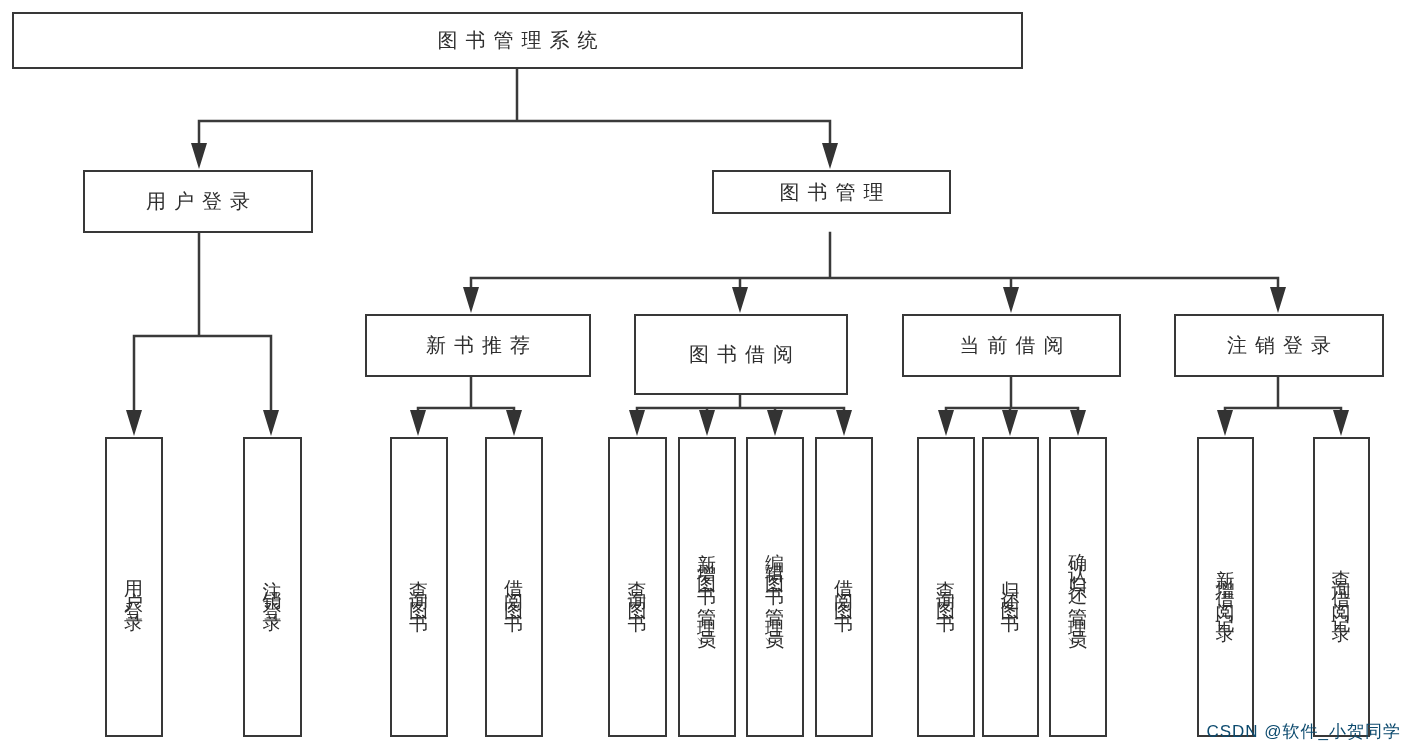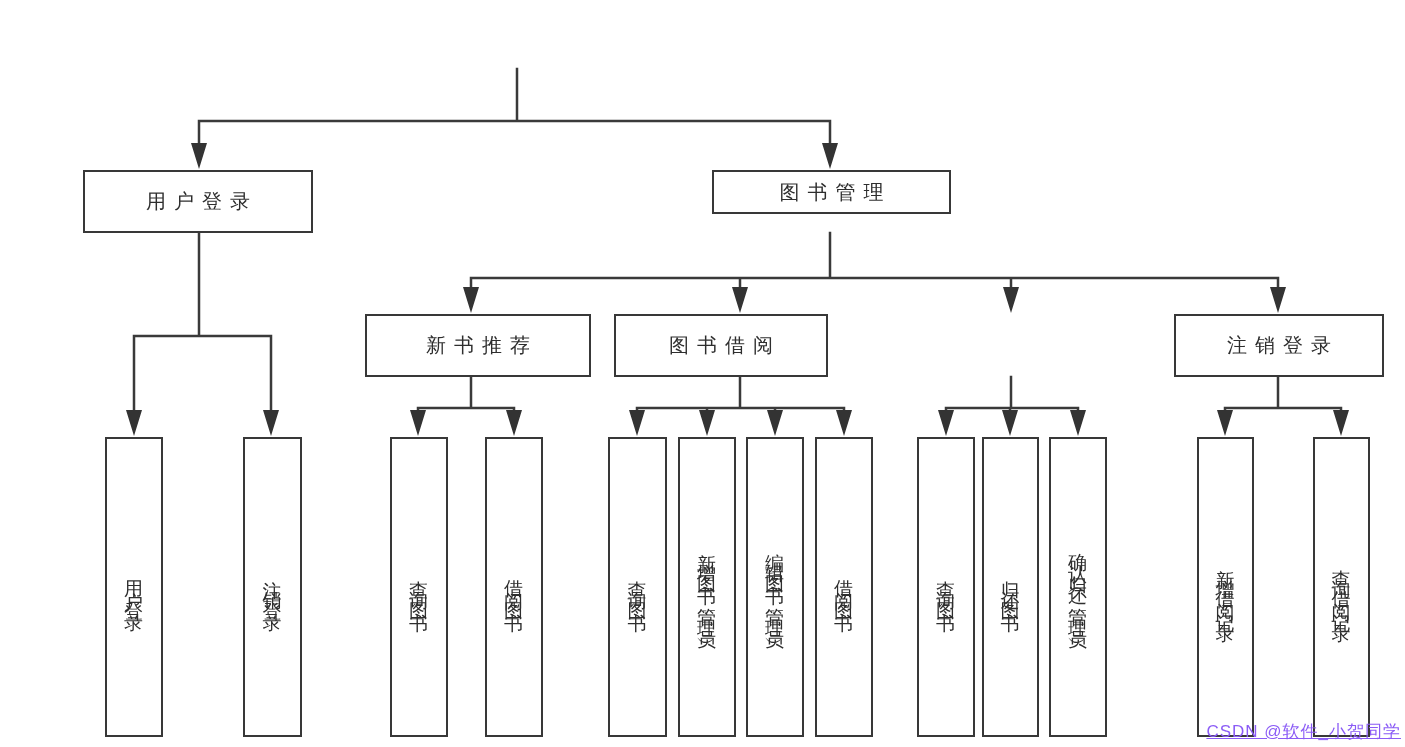--- a/index.html
+++ b/index.html
@@ -16,21 +16,21 @@
   }
   .box.h{font-size:20px;letter-spacing:8px;padding-left:8px;white-space:nowrap;}
   .box.root{font-size:20px;}
   .vtext{
     writing-mode:vertical-rl;text-orientation:mixed;
     font-size:19px;letter-spacing:11px;line-height:1;
     color:#2e2e2e;
   }
   .watermark{
     position:absolute;right:4px;bottom:4px;
-    font-size:17px;color:#8b5cf6;letter-spacing:1px;white-space:nowrap;text-decoration:underline;
+    font-size:17px;color:#0c4a6e;letter-spacing:1px;white-space:nowrap;
   }
 </style>
 </head>
 <body>
 
 <div class="canvas">
 
   <svg class="wires" width="1405" height="747" viewBox="0 0 1405 747" aria-hidden="true">
     <path d="M517,69 V121
          M199,121 H830
@@ -59,26 +59,28 @@
          M699,410 L715,410 L707,436 Z
          M767,410 L783,410 L775,436 Z
          M836,410 L852,410 L844,436 Z
          M938,410 L954,410 L946,436 Z
          M1002,410 L1018,410 L1010,436 Z
          M1070,410 L1086,410 L1078,436 Z
          M1217,410 L1233,410 L1225,436 Z
          M1333,410 L1349,410 L1341,436 Z" fill="#333333" stroke="none"></path>
   </svg>
 
+  <div class="box h root" style="left:12px;top:12px;width:1011px;height:57px">图书管理系统</div>
 
   <div class="box h" style="left:83px;top:170px;width:230px;height:63px">用户登录</div>
   <div class="box h" style="left:712px;top:170px;width:239px;height:44px">图书管理</div>
 
   <div class="box h" style="left:365px;top:314px;width:226px;height:63px">新书推荐</div>
-  <div class="box h" style="left:614px;top:314px;width:214px;height:63px">图书借阅</div>
+  <div class="box h" style="left:634px;top:314px;width:214px;height:81px">图书借阅</div>
+  <div class="box h" style="left:902px;top:314px;width:219px;height:63px">当前借阅</div>
   <div class="box h" style="left:1174px;top:314px;width:210px;height:63px">注销登录</div>
 
   <div class="box" style="left:105px;top:437px;width:58px;height:300px">
     <span class="vtext">用户登录</span>
   </div>
   <div class="box" style="left:243px;top:437px;width:59px;height:300px">
     <span class="vtext">注销登录</span>
   </div>
 
   <div class="box" style="left:390px;top:437px;width:58px;height:300px">

